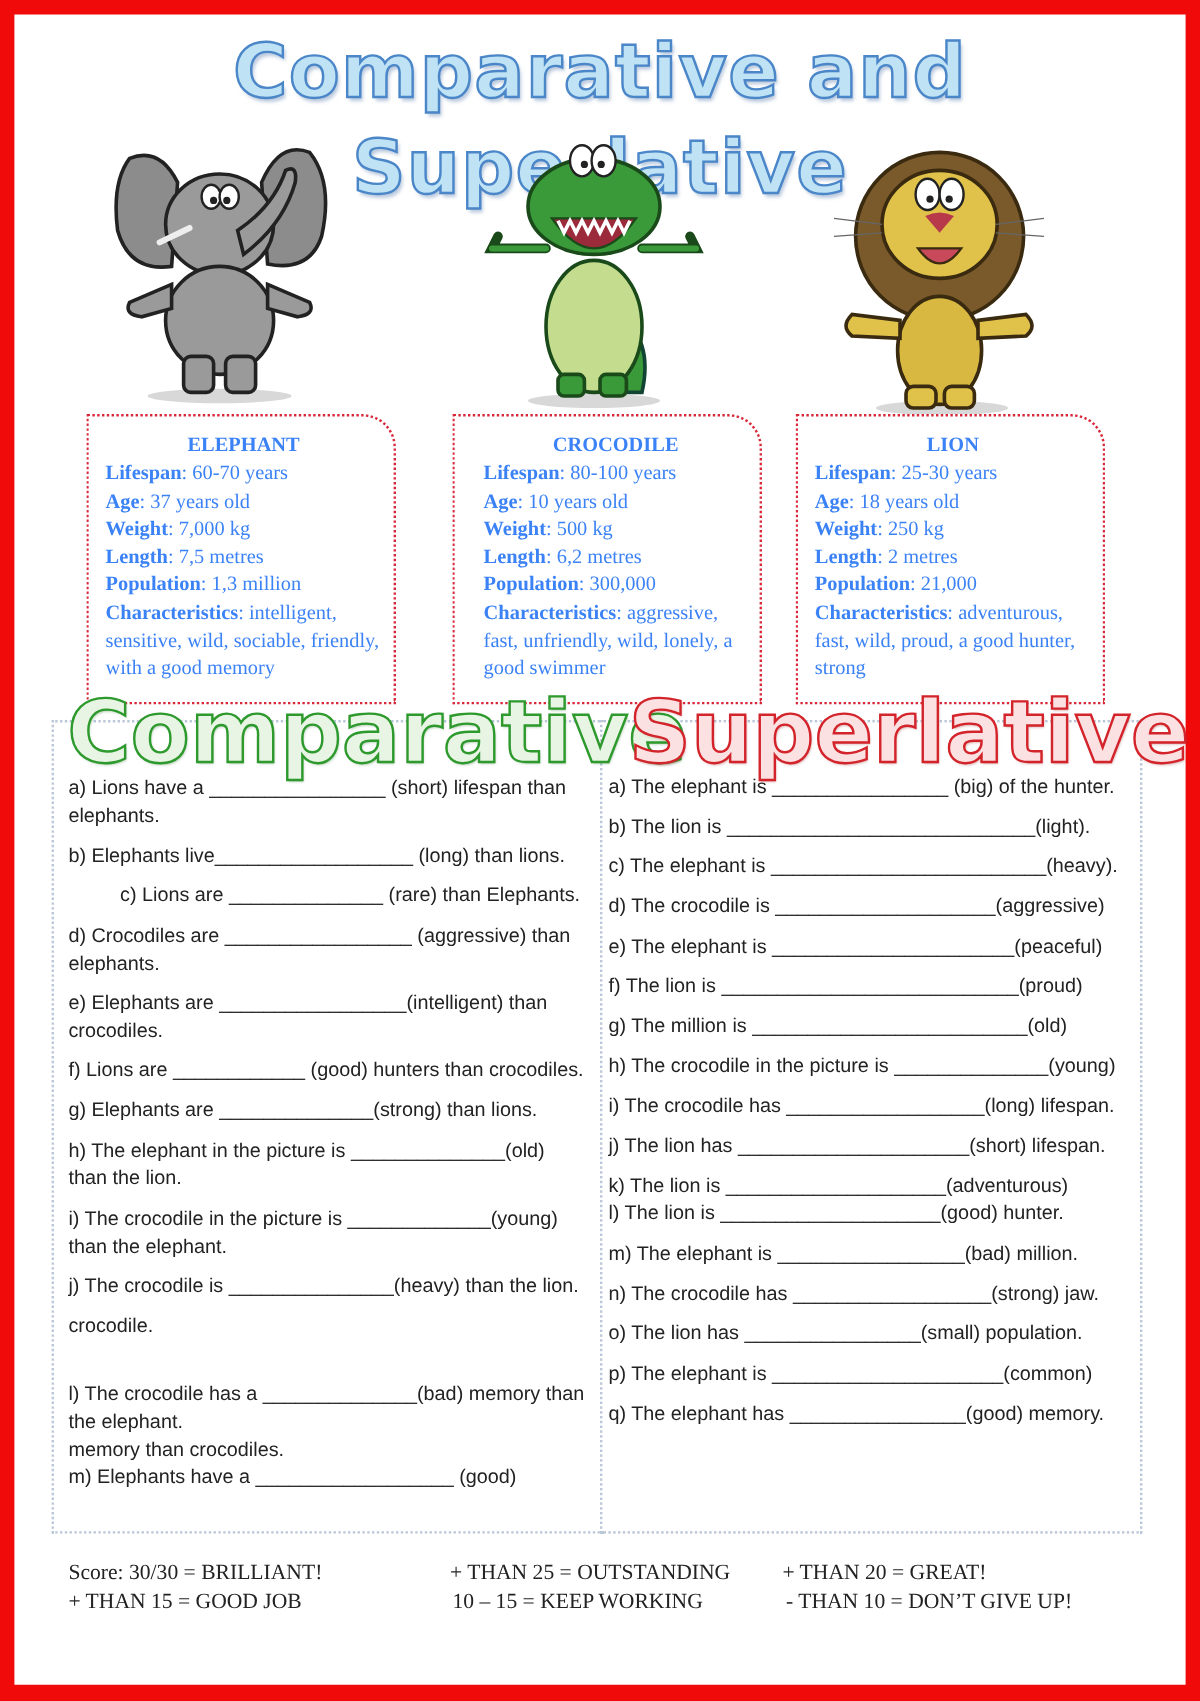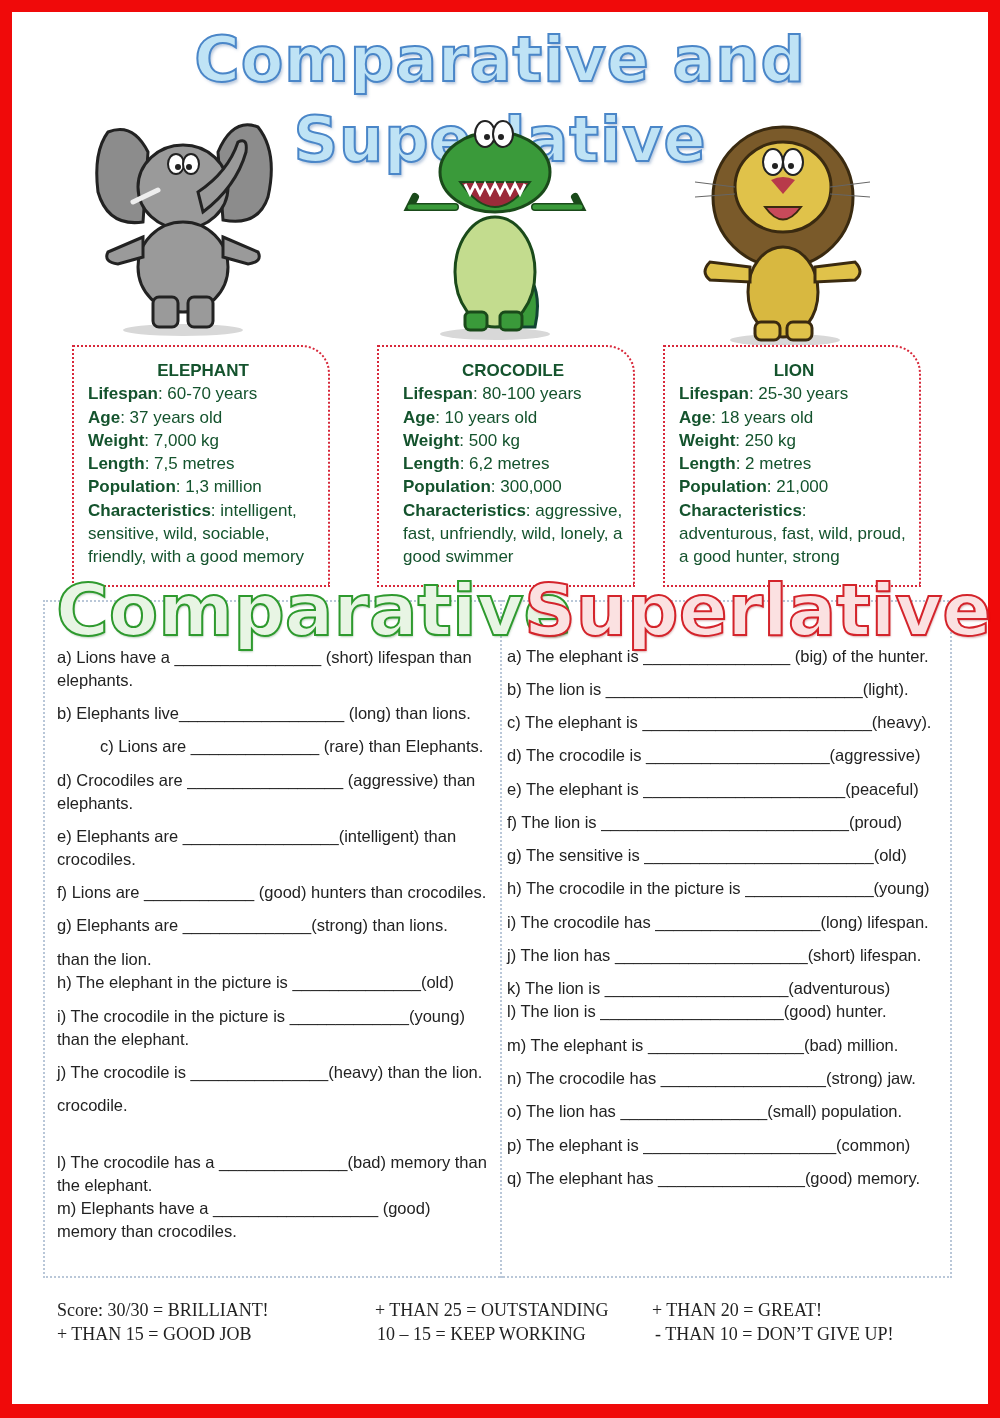--- a/index.html
+++ b/index.html
@@ -27,22 +27,23 @@
 
   .animal-pic { position: absolute; }
   .animal-pic svg { width: 100%; height: 100%; }
 
   .info-card {
     position: absolute;
     border: 2px dotted #d8283a;
     border-top-right-radius: 28px;
     padding: 12px 10px 8px 14px;
     font-size: 17px; line-height: 23.3px;
-    color: #14532d;
+    color: #3b82f6;
     background: #fff;
+    font-family: Liberation Serif, serif;
   }
   .info-card .card-title { text-align: center; font-weight: bold; }
   .info-card b { font-weight: bold; }
 
   .section-heading {
     position: absolute; top: 580px; height: 60px;
     font-family: "DejaVu Sans", sans-serif; font-weight: bold;
     font-size: 72px; line-height: 60px;
   }
   .heading-comparative {
@@ -187,51 +188,51 @@
       <div>e) Elephants are _________________(intelligent) than</div>
       <div>crocodiles.</div>
     </div>
   <div class="item" style="left:57px;top:881px;">
       <div>f) Lions are ____________ (good) hunters than crocodiles.</div>
     </div>
   <div class="item" style="left:57px;top:914px;">
       <div>g) Elephants are ______________(strong) than lions.</div>
     </div>
   <div class="item" style="left:57px;top:948px;">
+      <div>h) The elephant in the picture is ______________(old)</div>
       <div>than the lion.</div>
-      <div>h) The elephant in the picture is ______________(old)</div>
     </div>
   <div class="item" style="left:57px;top:1005px;">
       <div>i) The crocodile in the picture is _____________(young)</div>
       <div>than the elephant.</div>
     </div>
   <div class="item" style="left:57px;top:1061px;">
       <div>j) The crocodile is _______________(heavy) than the lion.</div>
     </div>
   <div class="item" style="left:57px;top:1094px;">
       <div>crocodile.</div>
     </div>
   <div class="item" style="left:57px;top:1151px;">
       <div>l) The crocodile has a ______________(bad) memory than</div>
       <div>the elephant.</div>
     </div>
   <div class="item" style="left:57px;top:1197px;">
+      <div>memory than crocodiles.</div>
       <div>m) Elephants have a __________________ (good)</div>
-      <div>memory than crocodiles.</div>
     </div>
 </div>
 
 <div style="font-size:16.5px;">
   <div class="item" style="left:507px;top:645px;">a) The elephant is ________________ (big) of the hunter.</div>
   <div class="item" style="left:507px;top:678px;">b) The lion is ____________________________(light).</div>
   <div class="item" style="left:507px;top:711px;">c) The elephant is _________________________(heavy).</div>
   <div class="item" style="left:507px;top:744px;">d) The crocodile is ____________________(aggressive)</div>
   <div class="item" style="left:507px;top:778px;">e) The elephant is ______________________(peaceful)</div>
   <div class="item" style="left:507px;top:811px;">f) The lion is ___________________________(proud)</div>
-  <div class="item" style="left:507px;top:844px;">g) The sensitive is _________________________(old)</div>
+  <div class="item" style="left:507px;top:844px;">g) The million is _________________________(old)</div>
   <div class="item" style="left:507px;top:877px;">h) The crocodile in the picture is ______________(young)</div>
   <div class="item" style="left:507px;top:911px;">i) The crocodile has __________________(long) lifespan.</div>
   <div class="item" style="left:507px;top:944px;">j) The lion has _____________________(short) lifespan.</div>
   <div class="item" style="left:507px;top:977px;">k) The lion is ____________________(adventurous)</div>
   <div class="item" style="left:507px;top:1000px;">l) The lion is ____________________(good) hunter.</div>
   <div class="item" style="left:507px;top:1034px;">m) The elephant is _________________(bad) million.</div>
   <div class="item" style="left:507px;top:1067px;">n) The crocodile has __________________(strong) jaw.</div>
   <div class="item" style="left:507px;top:1100px;">o) The lion has ________________(small) population.</div>
   <div class="item" style="left:507px;top:1134px;">p) The elephant is _____________________(common)</div>
   <div class="item" style="left:507px;top:1167px;">q) The elephant has ________________(good) memory.</div>

